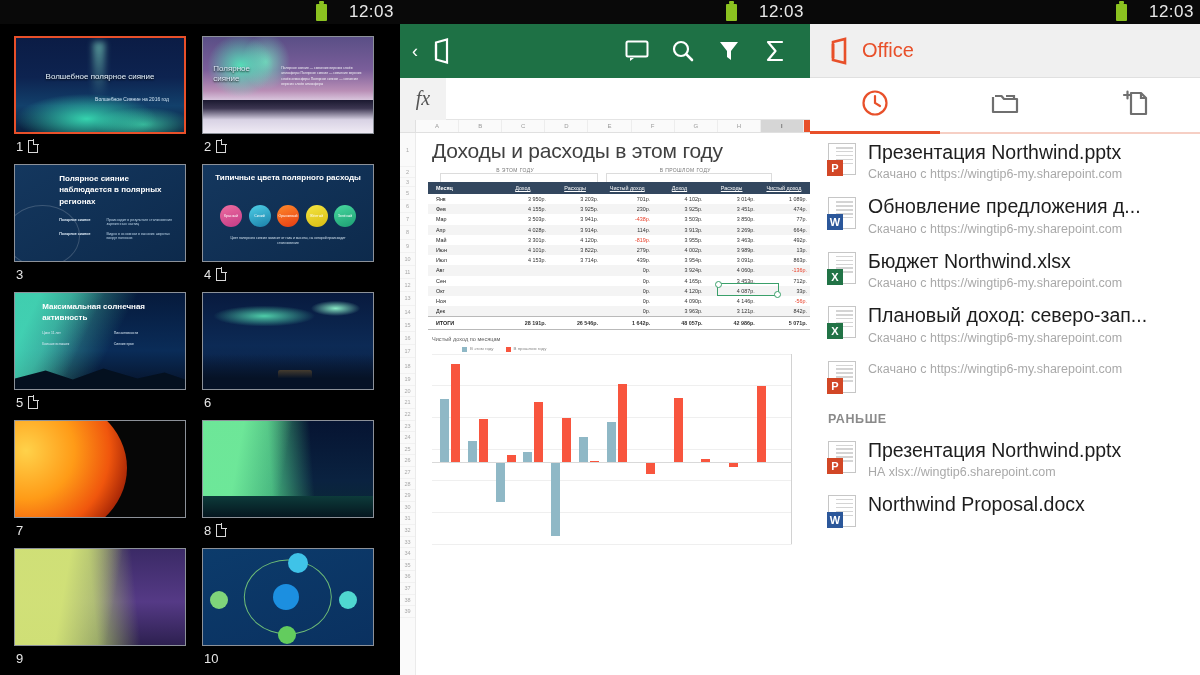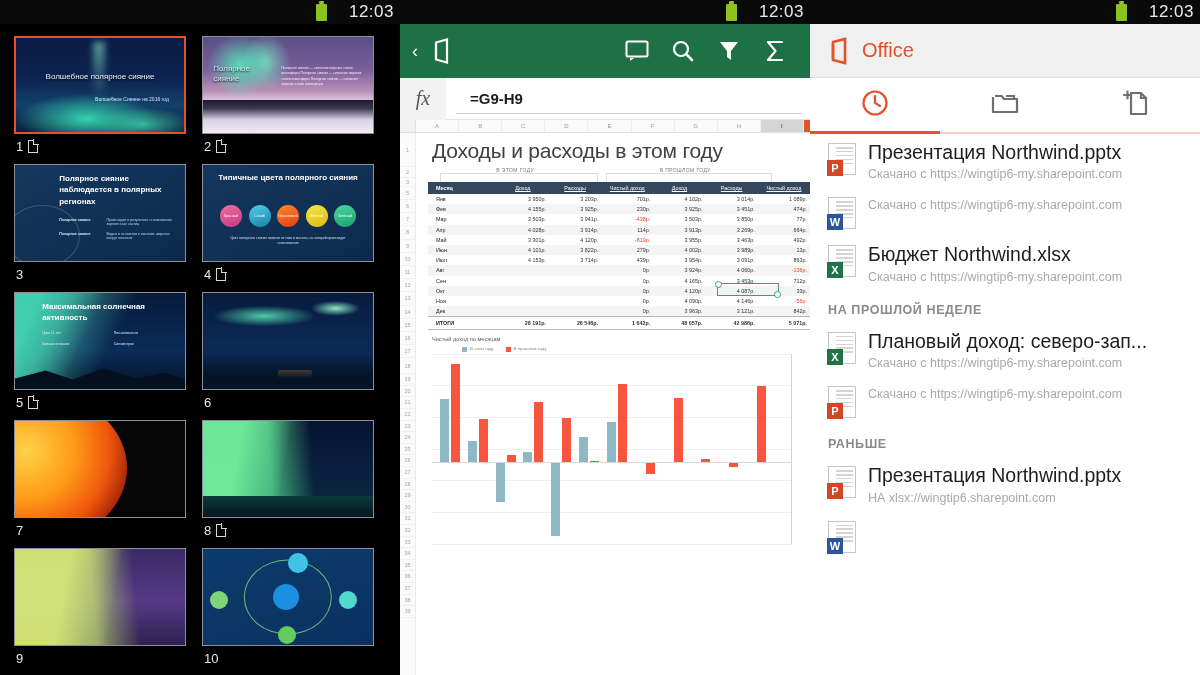--- a/index.html
+++ b/index.html
@@ -254,21 +254,21 @@
             </div>
           </div>
     <div class="thumb-cap">
       <span>3</span>
 
     </div>
         </div>
         <div class="thumb-cell">
           <div class="thumb ">
             <div class="art-blue"></div>
-      <div class="b-title ctr" style="top:7%">Типичные цвета полярного сияния</div>
+      <div class="b-title ctr" style="top:7%">Типичные цвета полярного расходы</div>
       <div class="dots">
               <div class="dot" style="background:linear-gradient(160deg,#ef6ea0,#c23a86)">Красный</div>
               <div class="dot" style="background:linear-gradient(160deg,#4fd0e8,#1a7fa8)">Синий</div>
               <div class="dot" style="background:linear-gradient(160deg,#ff8b2b,#e63a12)">Оранжевый</div>
               <div class="dot" style="background:linear-gradient(160deg,#f5e642,#d9bc12)">Жёлтый</div>
               <div class="dot" style="background:linear-gradient(160deg,#49d9a0,#1c9e72)">Зелёный</div>
             </div>
       <div class="cap-under">Цвет полярного сияния зависит от газа и высоты, на которой происходит столкновение</div>
           </div>
     <div class="thumb-cap">
@@ -383,21 +383,20 @@
       </div>
       <div class="xl-ic">
         <svg width="24" height="24" viewBox="0 0 24 24">
             <path d="M19 3 L5 3 L12.5 12 L5 21 L19 21" fill="none" stroke="#fff" stroke-width="2.2" stroke-linejoin="round" stroke-linecap="round"></path>
           </svg>
       </div>
     </div>
 
     <div class="formula">
       <div class="fx">fx</div>
-      <div class="fbox">=G9-H9</div>
     </div>
 
     <div class="colhdr" id="colHdr">
         <div class="rc"></div>
         <div class="c">A</div>
         <div class="c">B</div>
         <div class="c">C</div>
         <div class="c">D</div>
         <div class="c">E</div>
         <div class="c">F</div>
@@ -728,41 +727,41 @@
          <div class="lines">
               <i></i>
               <i></i>
               <i></i>
               <i></i>
               <i></i>
             </div>
          <div class="doc-badge" style="background:#2b579a">W</div>
        </div>
        <div class="fmeta">
+         <div class="fname">Обновление предложения д...</div>
          <div class="fsrc">Скачано с https://wingtip6-my.sharepoint.com</div>
        </div>
         </div>
         <div class="file">
           <div class="fic">
          <div class="doc-sheet"></div>
          <div class="lines">
               <i></i>
               <i></i>
               <i></i>
               <i></i>
               <i></i>
             </div>
          <div class="doc-badge" style="background:#217346">X</div>
        </div>
        <div class="fmeta">
          <div class="fname">Бюджет Northwind.xlsx</div>
          <div class="fsrc">Скачано с https://wingtip6-my.sharepoint.com</div>
        </div>
         </div>
-        <div class="grouphdr">НА ПРОШЛОЙ НЕДЕЛЕ</div>
         <div class="file">
           <div class="fic">
          <div class="doc-sheet"></div>
          <div class="lines">
               <i></i>
               <i></i>
               <i></i>
               <i></i>
               <i></i>
             </div>
@@ -812,17 +811,21 @@
          <div class="doc-sheet"></div>
          <div class="lines">
               <i></i>
               <i></i>
               <i></i>
               <i></i>
               <i></i>
             </div>
          <div class="doc-badge" style="background:#2b579a">W</div>
        </div>
+       <div class="fmeta">
+         <div class="fname">Northwind Proposal.docx</div>
+
+       </div>
         </div>
       </div>
   </div>
 
 </div>
 
 </body></html>

